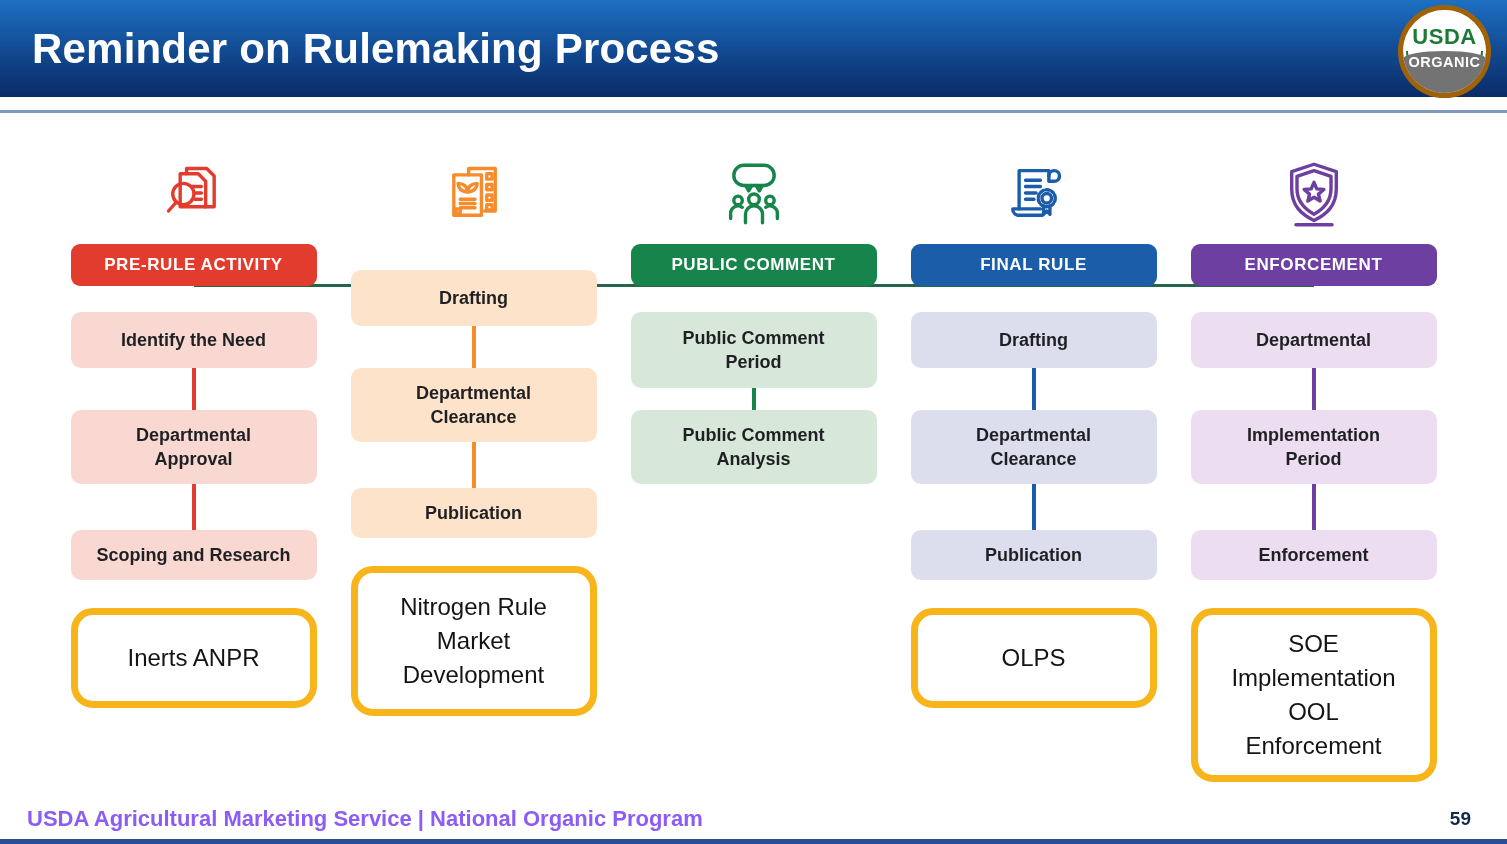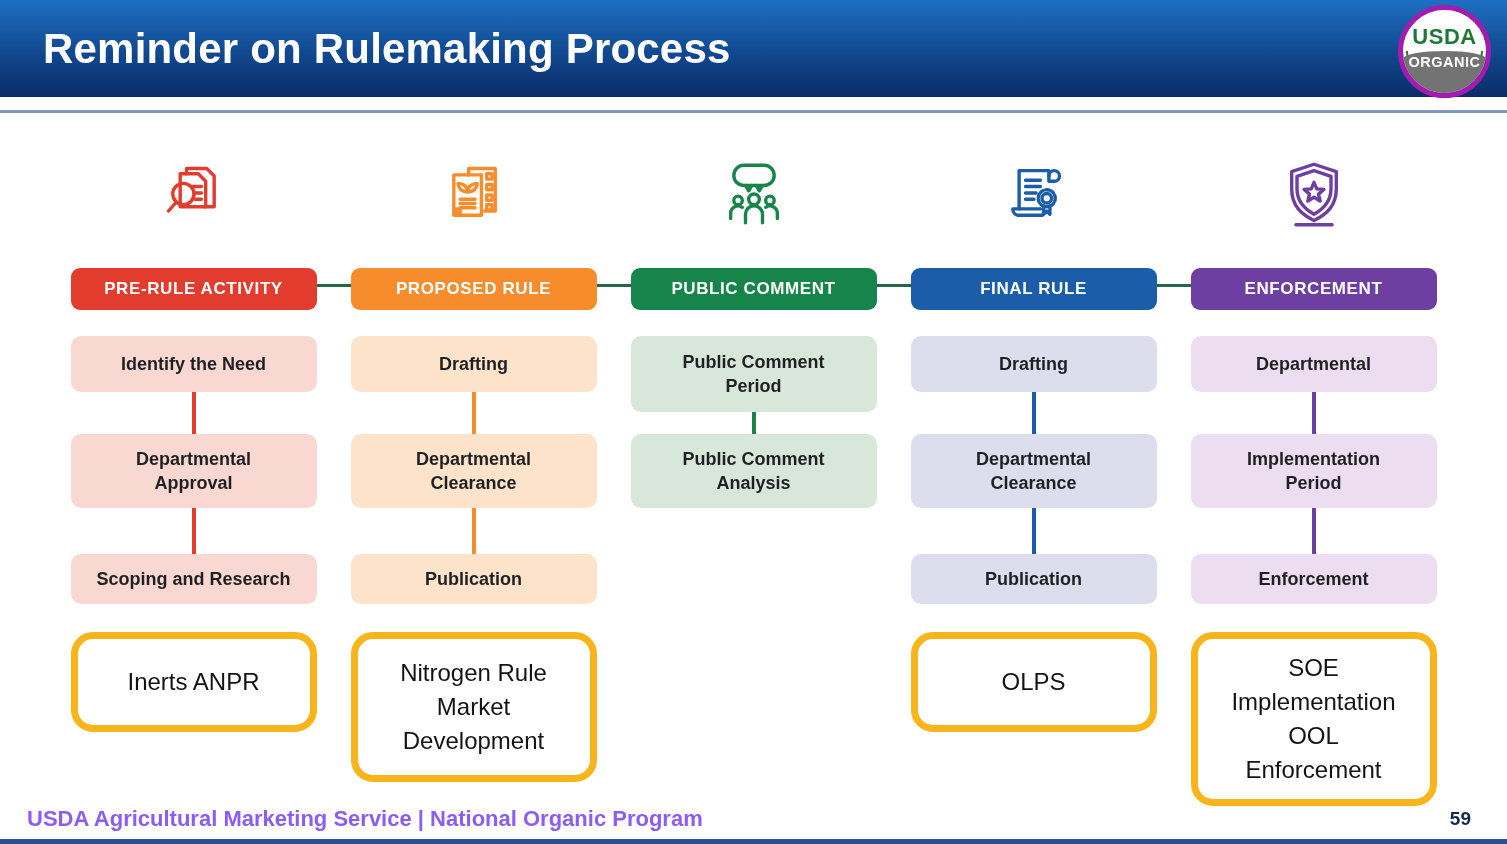--- a/index.html
+++ b/index.html
@@ -3,26 +3,26 @@
 <meta charset="utf-8">
 <style>
   * { margin:0; padding:0; box-sizing:border-box; }
   html,body { width:1507px; height:844px; background:#ffffff; overflow:hidden;
               font-family:"Liberation Sans", sans-serif; }
 
   
   .header { position:relative; height:97px;
             background:linear-gradient(180deg,#1e6fc2 0%,#11488f 55%,#0a2c67 100%);
             display:flex; align-items:center; }
-  .header h1 { color:#ffffff; font-size:42px; font-weight:700; padding-left:43px; letter-spacing:0.2px; }
+  .header h1 { color:#ffffff; font-size:42px; font-weight:700; padding-left:32px; letter-spacing:0.2px; }
   .header-rule { height:3px; background:#8097bd; margin-top:13px; }
 
   
   .logo { position:absolute; top:5px; right:16px; width:93px; height:93px; border-radius:50%;
-          background:#ffffff; border:5px solid #a21caf; overflow:hidden; z-index:5;
+          background:#ffffff; border:5px solid #a16207; overflow:hidden; z-index:5;
           box-shadow: inset 0 0 0 3px #ffffff, inset 0 0 0 5px #1d7a36;
           display:flex; flex-direction:column; }
   .logo-top { flex:1; background:#ffffff; display:flex; align-items:flex-end; justify-content:center;
               color:#1d7a36; font-weight:700; font-size:22px; letter-spacing:0.5px; padding-bottom:1px; }
   .logo-bottom { flex:1; background:#737373; display:flex; align-items:flex-start; justify-content:center;
                  color:#ffffff; font-weight:700; font-size:14.5px; letter-spacing:0.5px; padding-top:3px;
                  border-top-left-radius:50% 18%; border-top-right-radius:50% 18%; }
 
   
   .columns { position:relative; display:grid; grid-template-columns:repeat(5,246px);
@@ -30,21 +30,21 @@
   .stage-connector { position:absolute; top:129px; left:123px; right:123px; height:3px;
                      background:#26654a; z-index:0; }
   .column { display:flex; flex-direction:column; align-items:center; position:relative; z-index:1; }
 
   .icon-wrap { height:78px; margin-bottom:11px; display:flex; align-items:center; justify-content:center; }
   .icon-wrap svg { width:68px; height:68px; stroke:var(--accent); fill:none;
                    stroke-width:3.2; stroke-linecap:round; stroke-linejoin:round; }
 
   .pill { width:100%; height:42px; border-radius:9px; background:var(--accent);
           display:flex; align-items:center; justify-content:center;
-          color:#ffffff; font-weight:700; font-size:17px; letter-spacing:0.6px;margin-top:24px; }
+          color:#ffffff; font-weight:700; font-size:17px; letter-spacing:0.6px; }
 
   .steps { width:100%; height:268px; margin-top:26px; display:flex; flex-direction:column; align-items:center; }
   .step-box { width:100%; background:var(--tint); border-radius:10px;
               display:flex; align-items:center; justify-content:center; text-align:center;
               font-size:18px; font-weight:600; color:#1f2023; line-height:1.35; white-space:pre-line; }
   .row1 { height:56px; }
   .row2 { height:74px; }
   .row3 { height:50px; }
   .vline { width:4px; background:var(--accent); }
   .vline1 { height:42px; }
@@ -113,23 +113,20 @@
         <rect x="44" y="23" width="5" height="5"></rect>
         <rect x="44" y="33" width="5" height="5"></rect>
         <rect x="44" y="42" width="5" height="5"></rect>
         <rect x="13" y="14" width="26" height="38"></rect>
         <path d="M26 30 c-6 0 -9 -4 -9 -8 c5 0 9 3 9 8 z"></path>
         <path d="M26 30 c6 0 9 -4 9 -8 c-5 0 -9 3 -9 8 z"></path>
         <path d="M19 37 h14 M19 41 h14 M19 45 h14"></path>
         <rect x="15" y="46" width="4" height="4"></rect>
       </svg>
     </div>
-    <div class="pill">
-      <span>PROPOSED RULE</span>
-    </div>
     <div class="steps">
       <div class="step-box row1">Drafting</div>
       <div class="vline vline1"></div>
       <div class="step-box row2">Departmental
 Clearance</div>
       <div class="vline vline2"></div>
       <div class="step-box row3">Publication</div>
     </div>
     <div class="callout tall">Nitrogen Rule
 Market

